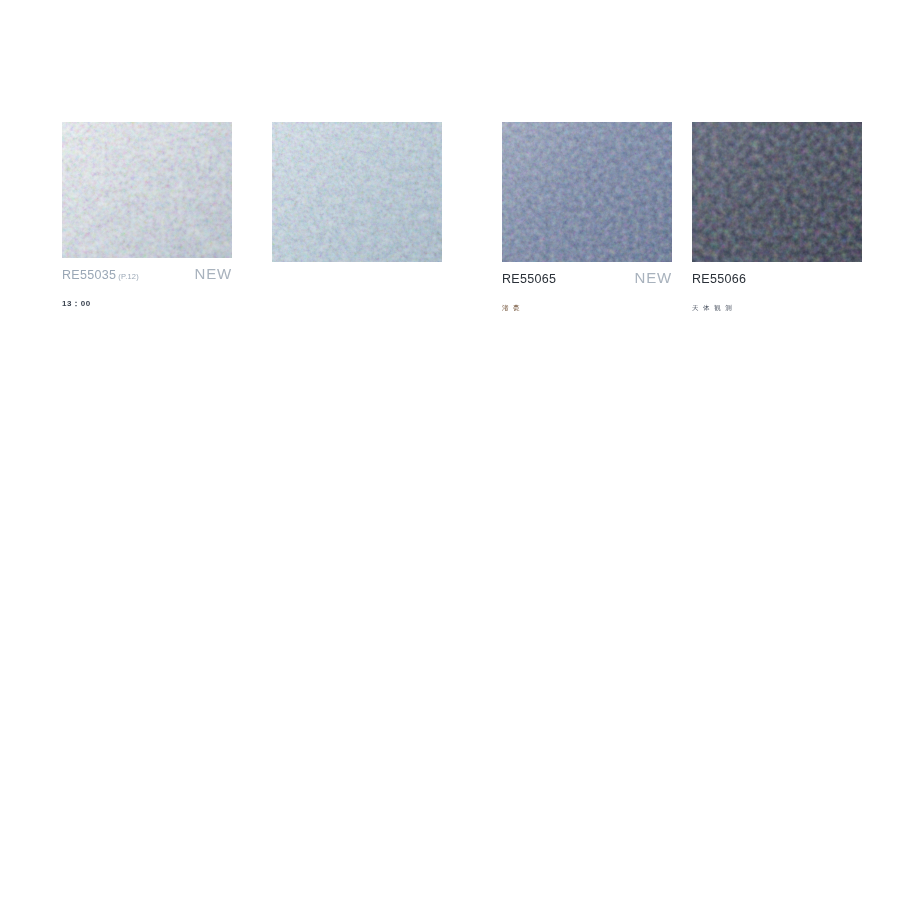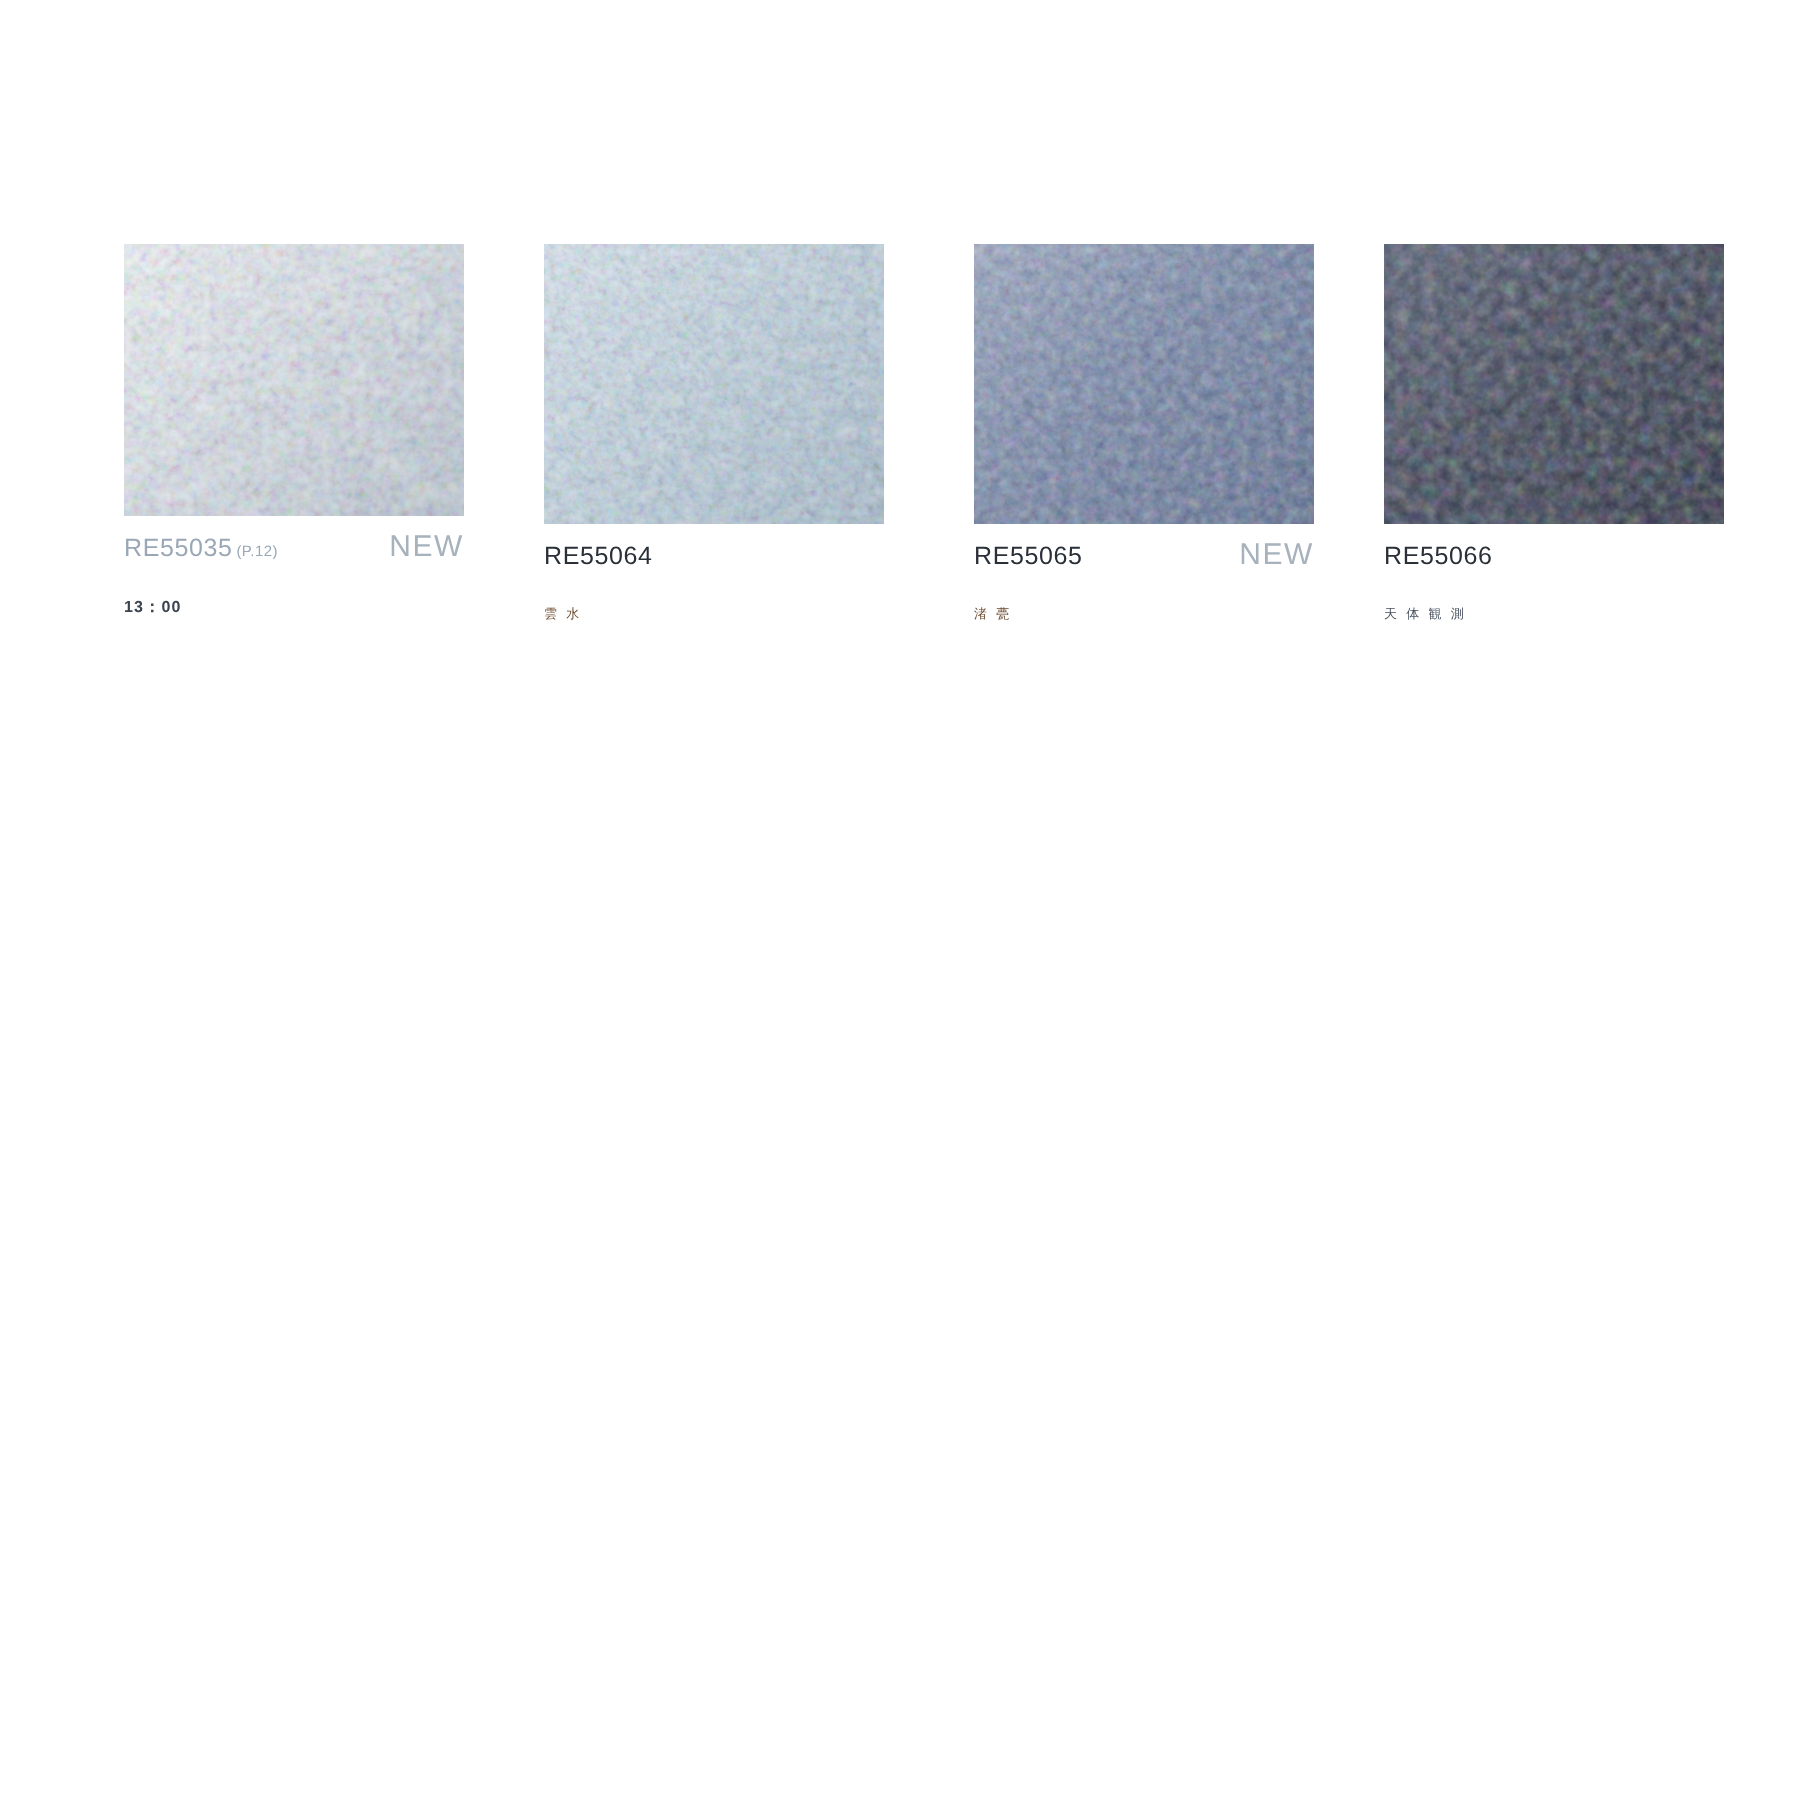--- a/index.html
+++ b/index.html
@@ -33,21 +33,21 @@
   }
 
   .swatch-card {
     position: absolute;
     top: 0;
     width: 170px;
   }
 
   .swatch-card.card-0 { left: 0px; }
   .swatch-card.card-1 { left: 210px; }
-  .swatch-card.card-2 { left: 425px; }
+  .swatch-card.card-2 { left: 440px; }
   .swatch-card.card-3 { left: 630px; }
 
   .swatch-chip {
     position: relative;
     width: 170px;
     height: 140px;
     overflow: hidden;
     background: #cfd8e2;
   }
 
@@ -179,27 +179,20 @@
             <rect width="100" height="100" filter="url(#f1)"></rect>
           </svg>
           <svg class="chip-grain-light" viewBox="0 0 100 100" preserveAspectRatio="none">
             <filter id="f1b">
                 <feTurbulence type="fractalNoise" baseFrequency="0.3" numOctaves="2" seed="11"></feTurbulence>
               </filter>
             <rect width="100" height="100" filter="url(#f1b)"></rect>
           </svg>
         </div>
       </div>
-      <div class="swatch-meta">
-        <div class="meta-top">
-          <span class="swatch-code">RE55064</span><span class="swatch-page-ref"></span>
-          
-        </div>
-        <div class="swatch-subtitle tint">雲 水</div>
-      </div>
     </div>
 
     <div class="swatch-card card-2">
       <div class="swatch-chip chip-2" style="background: linear-gradient(135deg, rgb(152, 165, 192) 0%, rgb(116, 132, 166) 45%, rgb(92, 108, 143) 100%);">
         <div class="chip-texture" id="tex-2">
           <svg class="chip-grain" viewBox="0 0 100 100" preserveAspectRatio="none">
             <filter id="f2">
                 <feTurbulence type="fractalNoise" baseFrequency="0.85" numOctaves="5" seed="23"></feTurbulence>
               </filter>
             <rect width="100" height="100" filter="url(#f2)"></rect>

